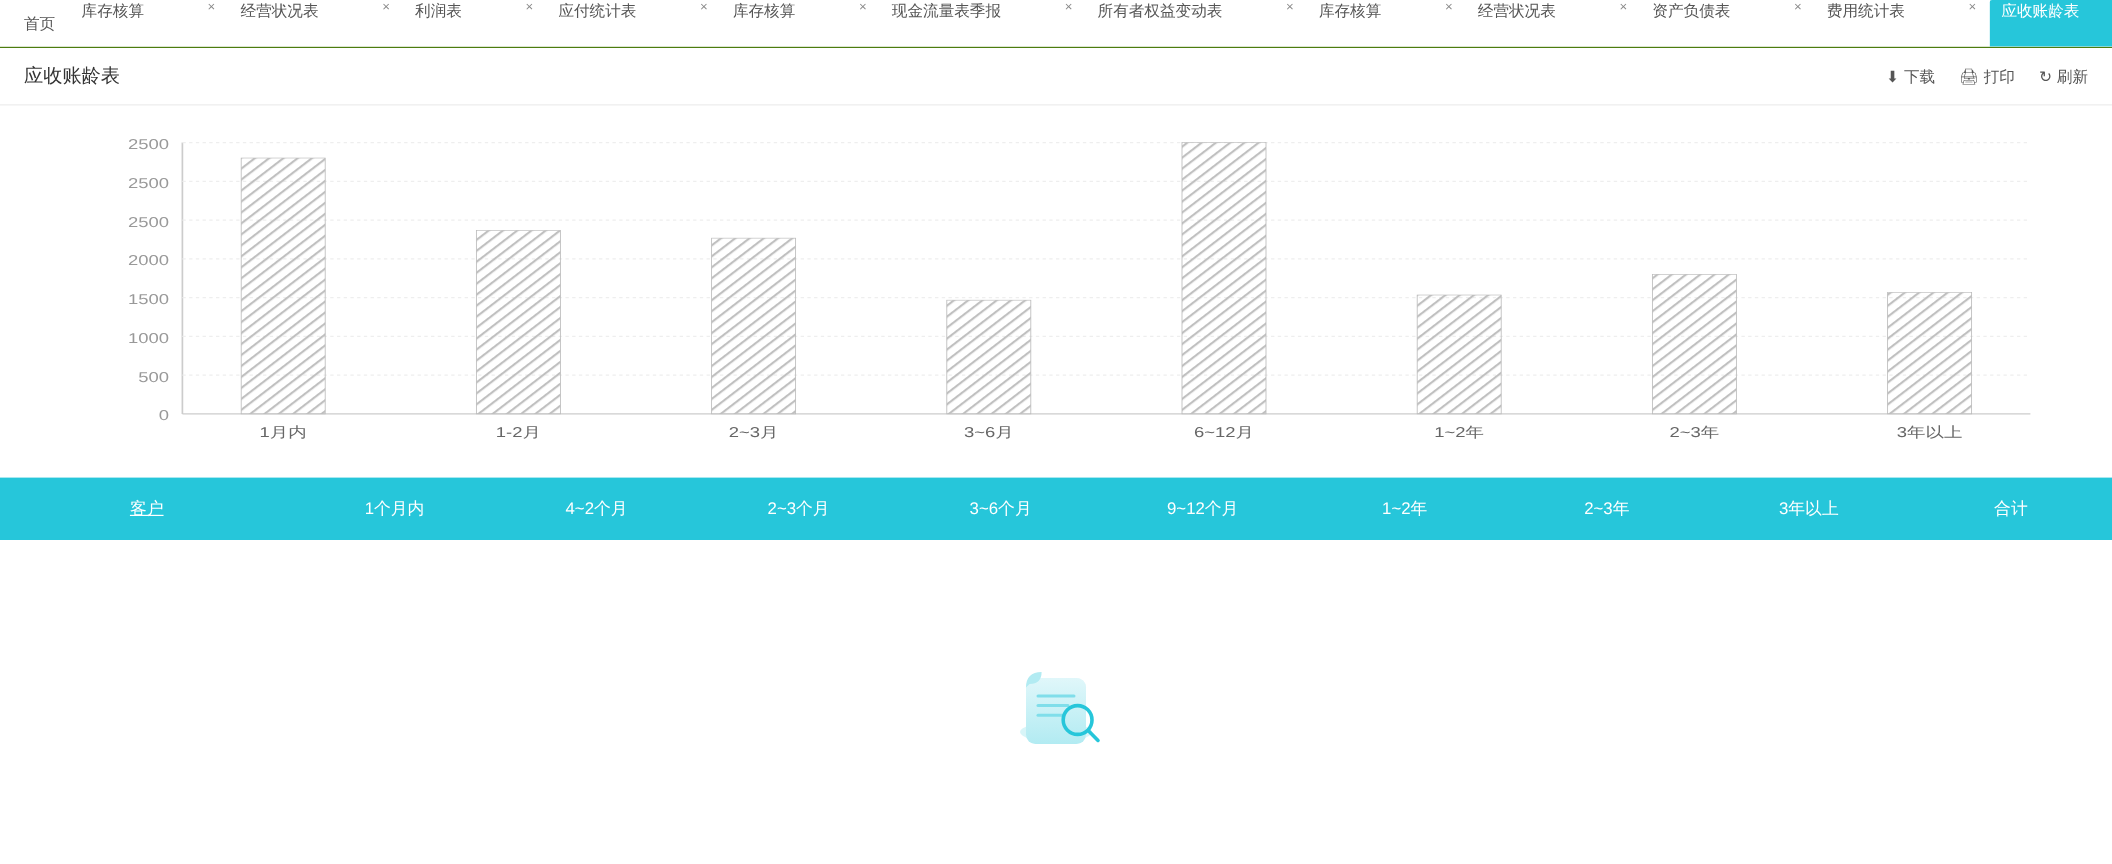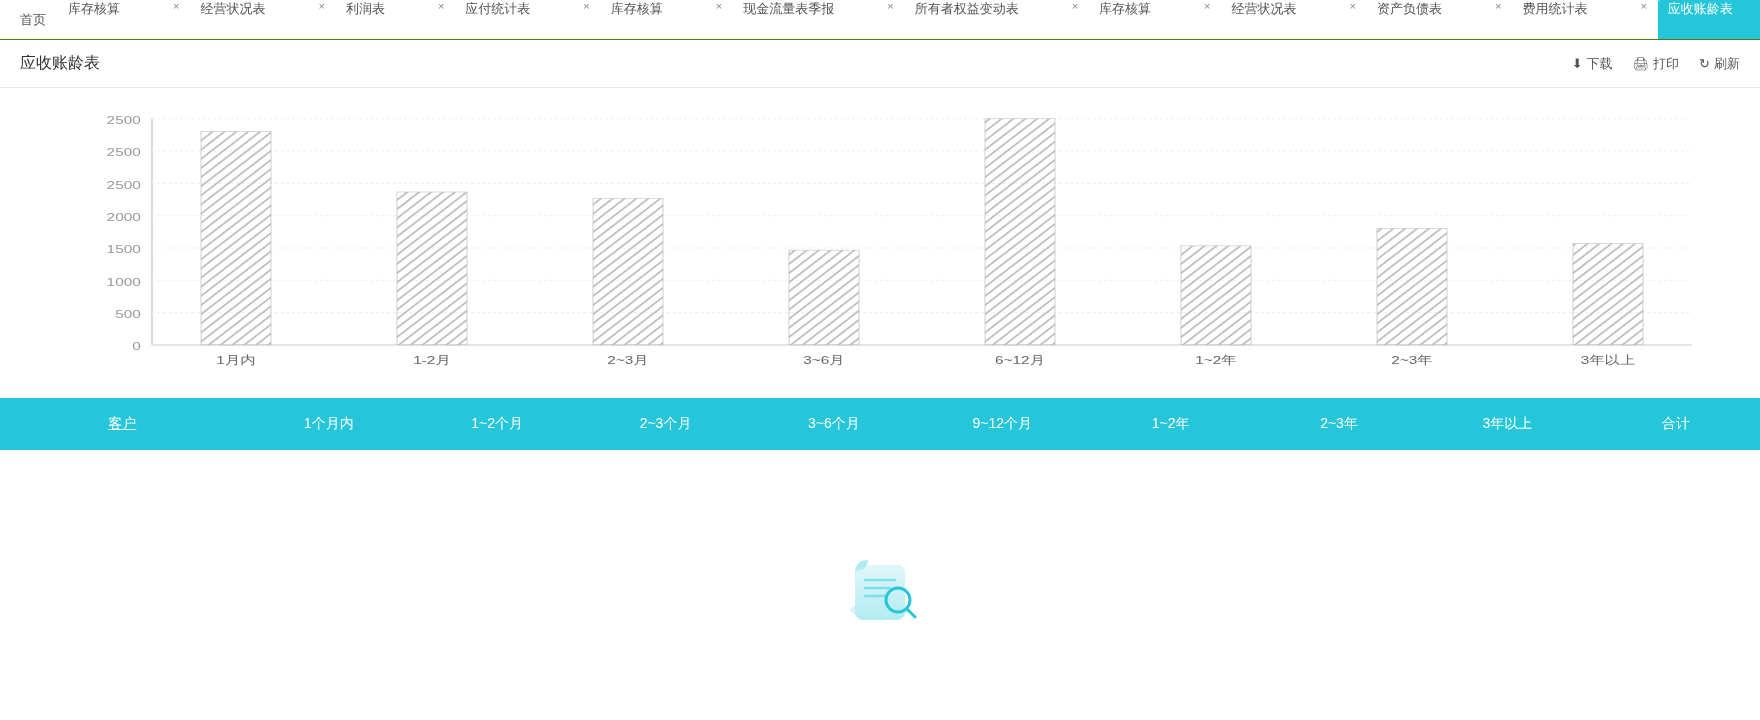--- a/index.html
+++ b/index.html
@@ -286,21 +286,21 @@
 
         <rect x="1095" y="126" width="50" height="94" class="bar-hatch"></rect>
         <text x="1120" y="238" text-anchor="middle" font-size="11" fill="#666">3年以上</text>
       </svg>
     </div>
   </div>
 
   <div class="table-header">
     <div class="table-header-cell">客户</div>
     <div class="table-header-cell">1个月内</div>
-    <div class="table-header-cell">1~2个月</div>
+    <div class="table-header-cell">4~2个月</div>
     <div class="table-header-cell">2~3个月</div>
     <div class="table-header-cell">3~6个月</div>
     <div class="table-header-cell">9~12个月</div>
     <div class="table-header-cell">1~2年</div>
     <div class="table-header-cell">2~3年</div>
     <div class="table-header-cell">3年以上</div>
     <div class="table-header-cell">合计</div>
   </div>
 
   <div class="empty-state">

